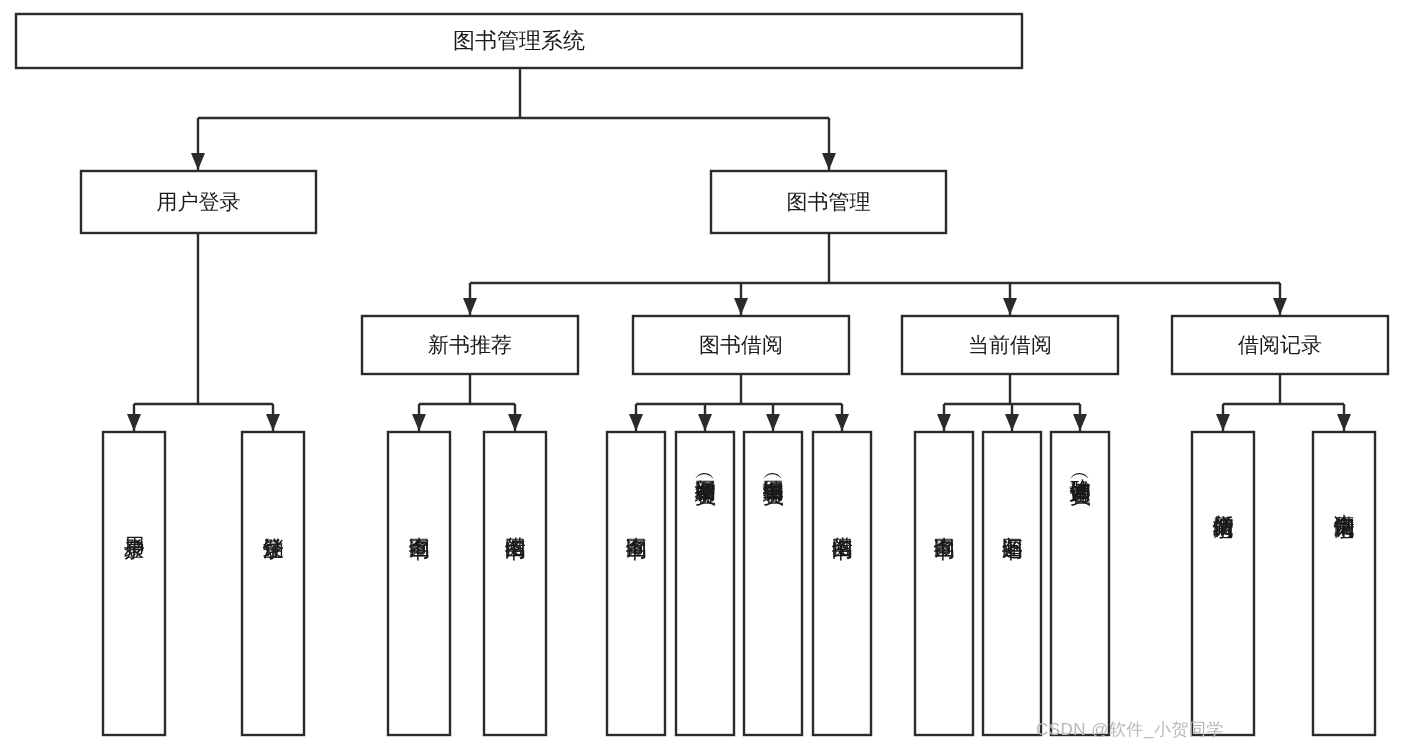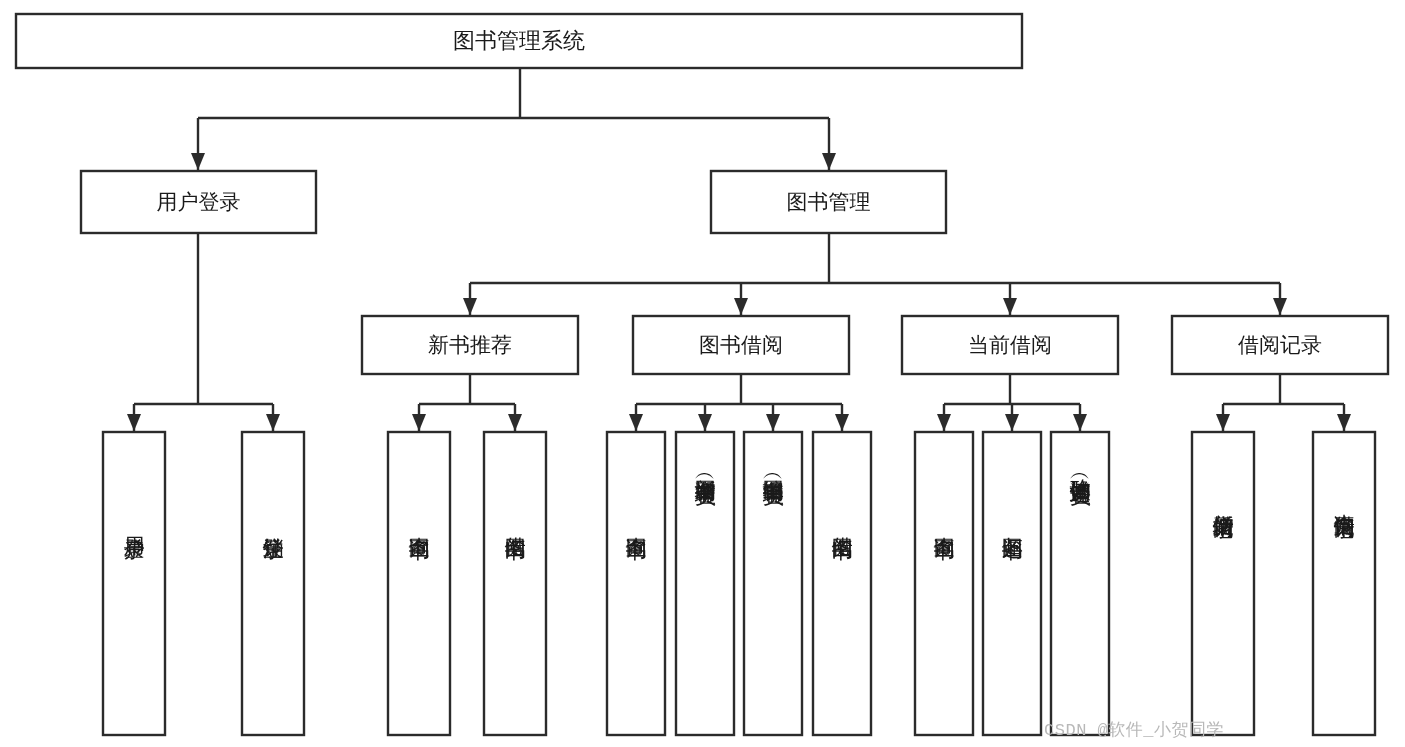--- a/index.html
+++ b/index.html
@@ -66,21 +66,21 @@
     color: #1a1a1a;
     writing-mode: vertical-rl;
     text-orientation: upright;
     letter-spacing: 1px;
     white-space: nowrap;
   }
   #watermark {
     position: absolute;
     right: 8px;
     bottom: 6px;
-    font-family: Liberation Mono, monospace;
+    font-family: Liberation Sans, sans-serif;
     font-size: 17px;
     color: #b8b8b8;
     letter-spacing: 0.5px;
     white-space: nowrap;
   }
 </style>
 </head>
 <body>
 
 <div id="diagram-root">

